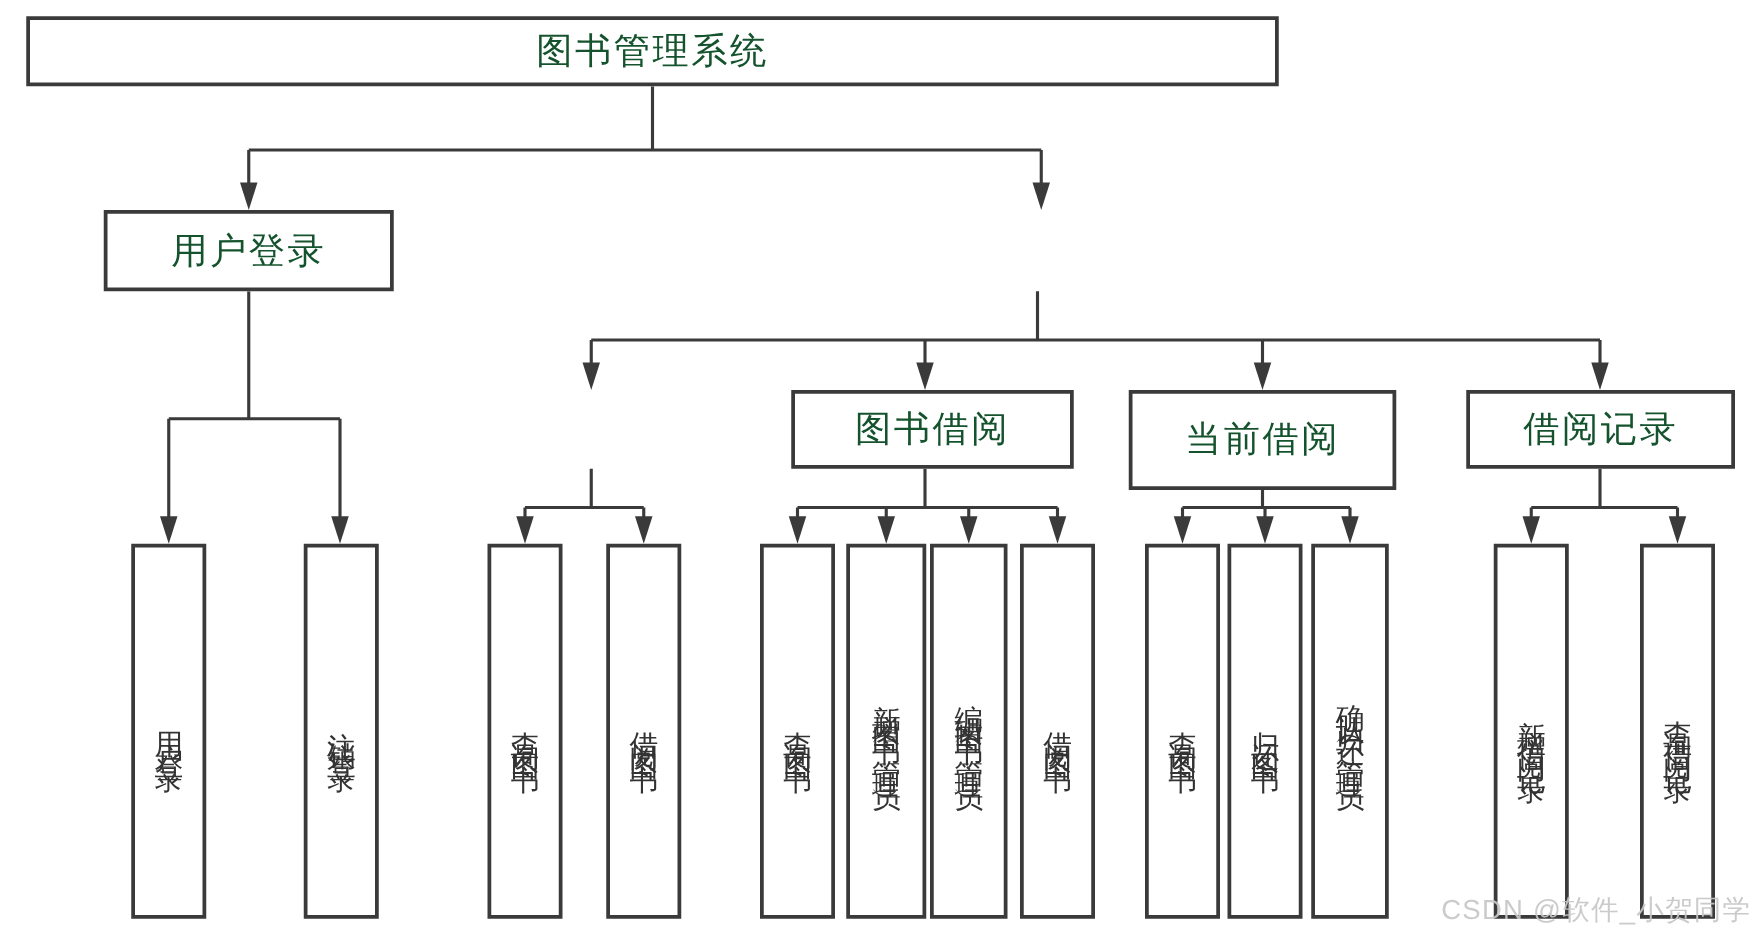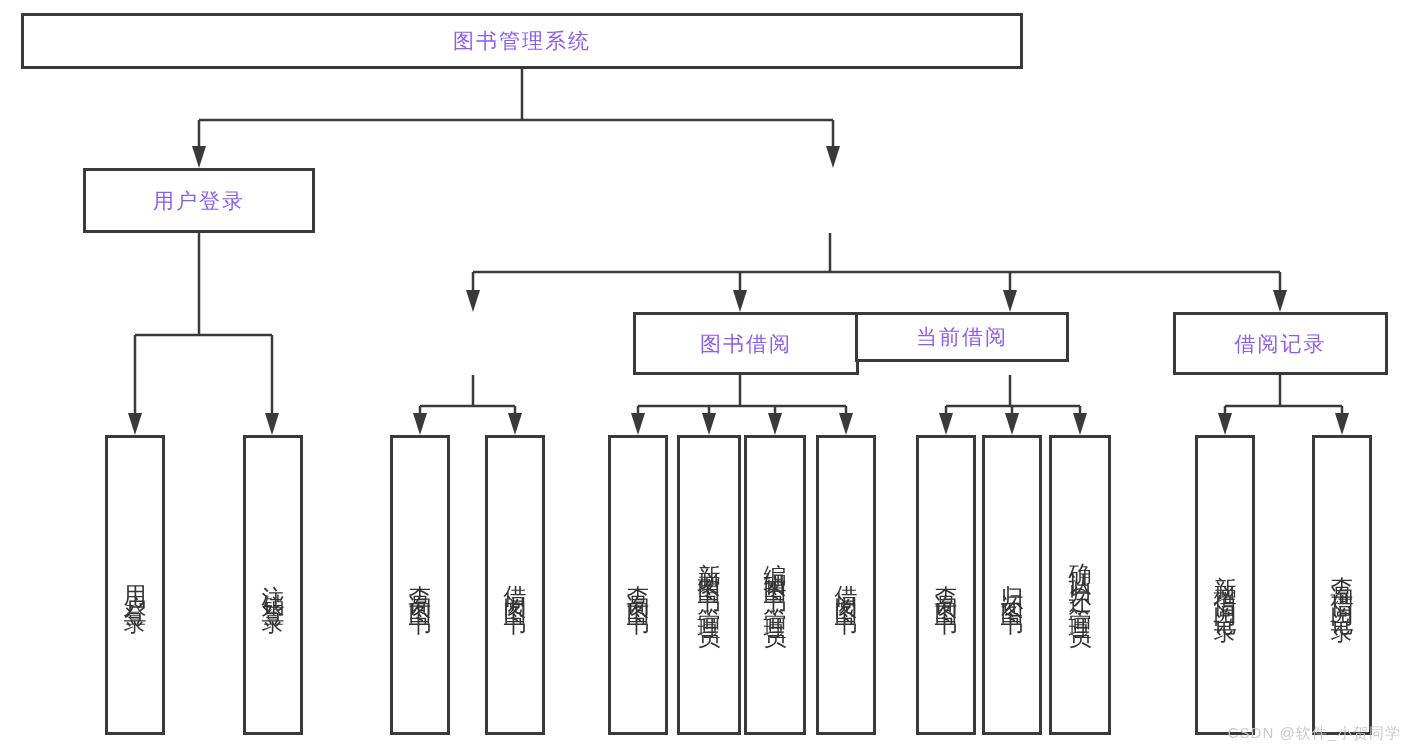--- a/index.html
+++ b/index.html
@@ -7,29 +7,29 @@
     position:relative;width:1405px;height:747px;background:#ffffff;overflow:hidden;
     font-family:"Liberation Sans","DejaVu Sans",sans-serif;color:#333333;
   }
   #connectors{position:absolute;left:0;top:0;z-index:0;}
   .node,.leaf{
     position:absolute;box-sizing:border-box;background:#ffffff;
     border:3px solid #3a3a3a;display:flex;align-items:center;justify-content:center;
     z-index:1;
   }
   .node .lbl{
-    font-size:21px;letter-spacing:2px;color:#8b5cf6;white-space:nowrap;
+    font-size:29px;letter-spacing:2px;color:#14532d;white-space:nowrap;
   }
   .leaf .lbl{
     writing-mode:vertical-rl;text-orientation:mixed;
     font-size:23px;letter-spacing:9px;color:#333333;line-height:1;
   }
   #watermark{
     position:absolute;right:4px;bottom:4px;z-index:2;
-    font-size:15px;color:rgba(199,199,199,0.92);letter-spacing:1px;white-space:nowrap;
+    font-size:22px;color:rgba(199,199,199,0.92);letter-spacing:1px;white-space:nowrap;
   }
 </style>
 </head>
 <body>
 
 <div id="stage">
 
   <svg id="connectors" width="1405" height="747" viewBox="0 0 1405 747">
     <g stroke="#3a3a3a" stroke-width="2.5" fill="none">
 
@@ -74,21 +74,21 @@
     <span class="lbl">图书管理系统</span>
   </div>
 
   <div class="node" style="left:83px;top:168px;width:232px;height:65px;">
     <span class="lbl">用户登录</span>
   </div>
 
   <div class="node" style="left:633px;top:312px;width:226px;height:63px;">
     <span class="lbl">图书借阅</span>
   </div>
-  <div class="node" style="left:855px;top:312px;width:214px;height:50px;">
+  <div class="node" style="left:903px;top:312px;width:214px;height:80px;">
     <span class="lbl">当前借阅</span>
   </div>
   <div class="node" style="left:1173px;top:312px;width:215px;height:63px;">
     <span class="lbl">借阅记录</span>
   </div>
 
   <div class="leaf" style="left:105px;top:435px;width:60px;height:300px;">
     <span class="lbl">用户登录</span>
   </div>
   <div class="leaf" style="left:243px;top:435px;width:60px;height:300px;">

